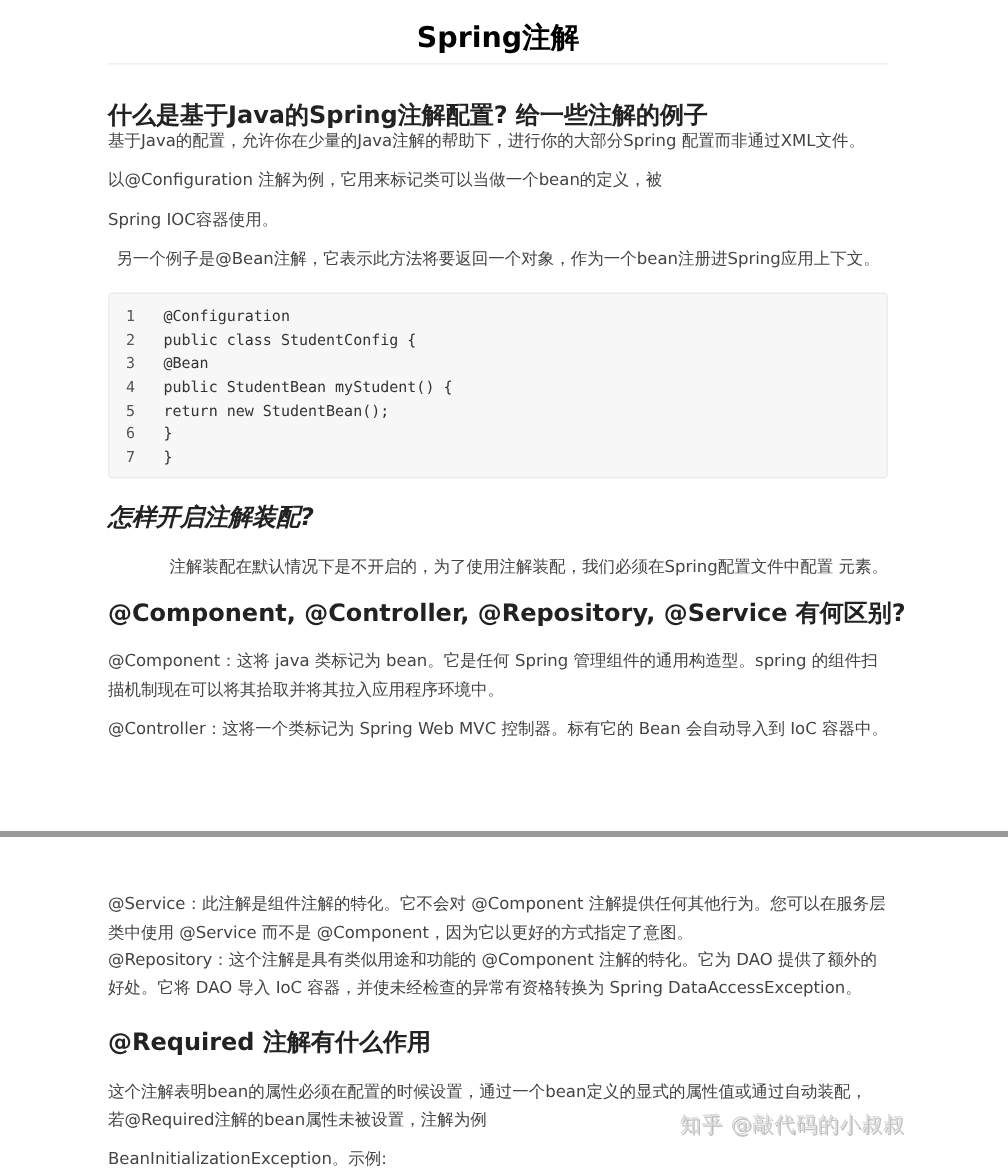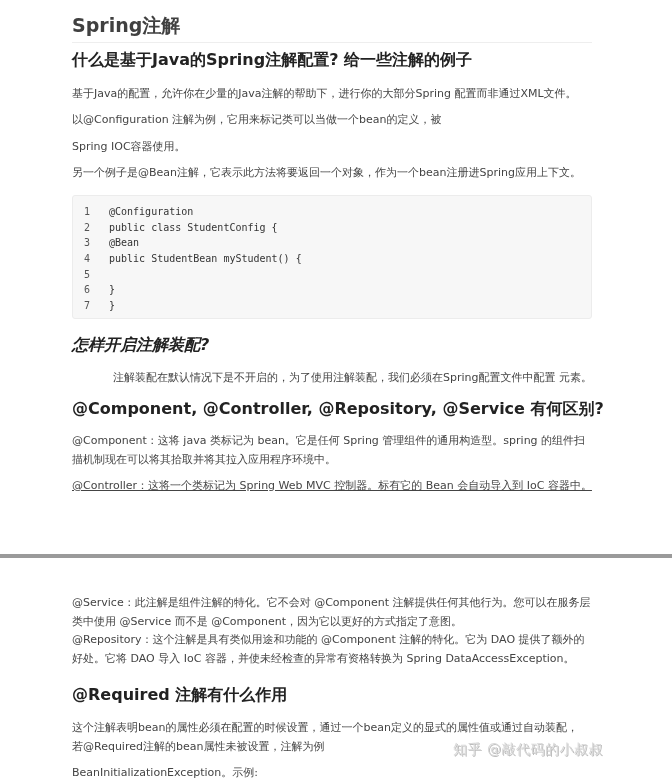--- a/index.html
+++ b/index.html
@@ -6,23 +6,24 @@
   body {
     width: 672px; height: 784px; overflow: hidden; position: relative;
     font-family: "DejaVu Sans", "Liberation Sans", sans-serif;
     color: #333333;
   }
   .page { position: absolute; left: 72px; width: 520px; }
   .page1 { top: 0; }
   .page2 { top: 588px; }
   h1 {
     margin: 0; position: absolute; top: 12px; left: 0; width: 520px;
-    font-size: 19px; font-weight: bold; color: #404040;
+    font-size: 19px; font-weight: bold; color: #000000;
     padding-bottom: 4px; border-bottom: 1px solid #eeeeee;
     line-height: 26px;
+    text-align: center;
   }
   h2 {
     margin: 0; position: absolute; left: 0; font-size: 16px; font-weight: bold;
     color: #222; line-height: 22px; white-space: nowrap;
   }
   p {
     margin: 0; position: absolute; left: 0; width: 520px;
     font-size: 11px; line-height: 19px; color: #444;
   }
   .code {
@@ -44,62 +45,63 @@
     text-shadow: 1px 1px 0 #bdbdbd;
     white-space: nowrap;
   }
 </style>
 </head>
 <body>
 
 <div class="page page1">
   <h1>Spring注解</h1>
 
-  <h2 style="top:49px;">什么是基于Java的Spring注解配置? 给一些注解的例子</h2>
+  <h2 style="top:66px;">什么是基于Java的Spring注解配置? 给一些注解的例子</h2>
   <p style="top:84px;">基于Java的配置，允许你在少量的Java注解的帮助下，进行你的大部分Spring 配置而非通过XML文件。</p>
   <p style="top:110px;">以@Configuration 注解为例，它用来标记类可以当做一个bean的定义，被</p>
   <p style="top:137px;">Spring IOC容器使用。</p>
-  <p style="top:163px;">另一个例子是@Bean注解，它表示此方法将要返回一个对象，作为一个bean注册进Spring应用上下文。</p>
+  <p style="top:163px;text-align:center;">另一个例子是@Bean注解，它表示此方法将要返回一个对象，作为一个bean注册进Spring应用上下文。</p>
 
   <div class="code">
     <div class="code-line">
         <span class="ln">1</span>
         <span>@Configuration</span>
       </div>
     <div class="code-line">
         <span class="ln">2</span>
         <span>public class StudentConfig {</span>
       </div>
     <div class="code-line">
         <span class="ln">3</span>
         <span>@Bean</span>
       </div>
     <div class="code-line">
         <span class="ln">4</span>
         <span>public StudentBean myStudent() {</span>
       </div>
     <div class="code-line">
         <span class="ln">5</span>
+        <span>return new StudentBean();</span>
       </div>
     <div class="code-line">
         <span class="ln">6</span>
         <span>}</span>
       </div>
     <div class="code-line">
         <span class="ln">7</span>
         <span>}</span>
       </div>
   </div>
 
   <h2 style="top:334px;font-style:italic;">怎样开启注解装配?</h2>
   <p style="top:368px;text-align:right;">注解装配在默认情况下是不开启的，为了使用注解装配，我们必须在Spring配置文件中配置 元素。</p>
 
   <h2 style="top:398px;">@Component, @Controller, @Repository, @Service 有何区别?</h2>
   <p style="top:431px;">@Component：这将 java 类标记为 bean。它是任何 Spring 管理组件的通用构造型。spring 的组件扫描机制现在可以将其拾取并将其拉入应用程序环境中。</p>
-  <p style="top:476px;text-decoration:underline;">@Controller：这将一个类标记为 Spring Web MVC 控制器。标有它的 Bean 会自动导入到 IoC 容器中。</p>
+  <p style="top:476px;">@Controller：这将一个类标记为 Spring Web MVC 控制器。标有它的 Bean 会自动导入到 IoC 容器中。</p>
 </div>
 
 <div class="divider"></div>
 
 <div class="page page2">
   <p style="top:5px;">@Service：此注解是组件注解的特化。它不会对 @Component 注解提供任何其他行为。您可以在服务层类中使用 @Service 而不是 @Component，因为它以更好的方式指定了意图。</p>
   <p style="top:42px;">@Repository：这个注解是具有类似用途和功能的 @Component 注解的特化。它为 DAO 提供了额外的好处。它将 DAO 导入 IoC 容器，并使未经检查的异常有资格转换为 Spring DataAccessException。</p>
   <h2 style="top:96px;">@Required 注解有什么作用</h2>
   <p style="top:130px; width:510px;">这个注解表明bean的属性必须在配置的时候设置，通过一个bean定义的显式的属性值或通过自动装配，若@Required注解的bean属性未被设置，注解为例</p>
   <p style="top:175px;">BeanInitializationException。示例:</p>

